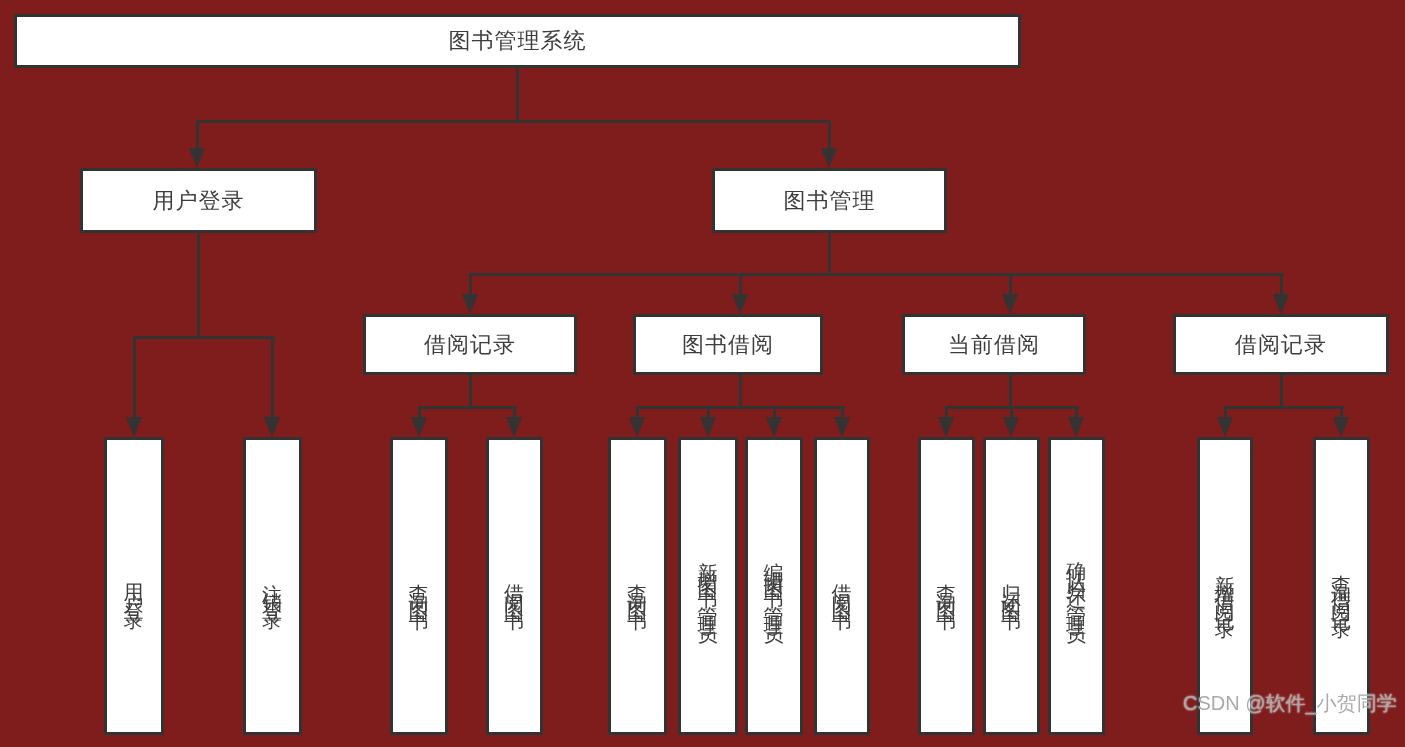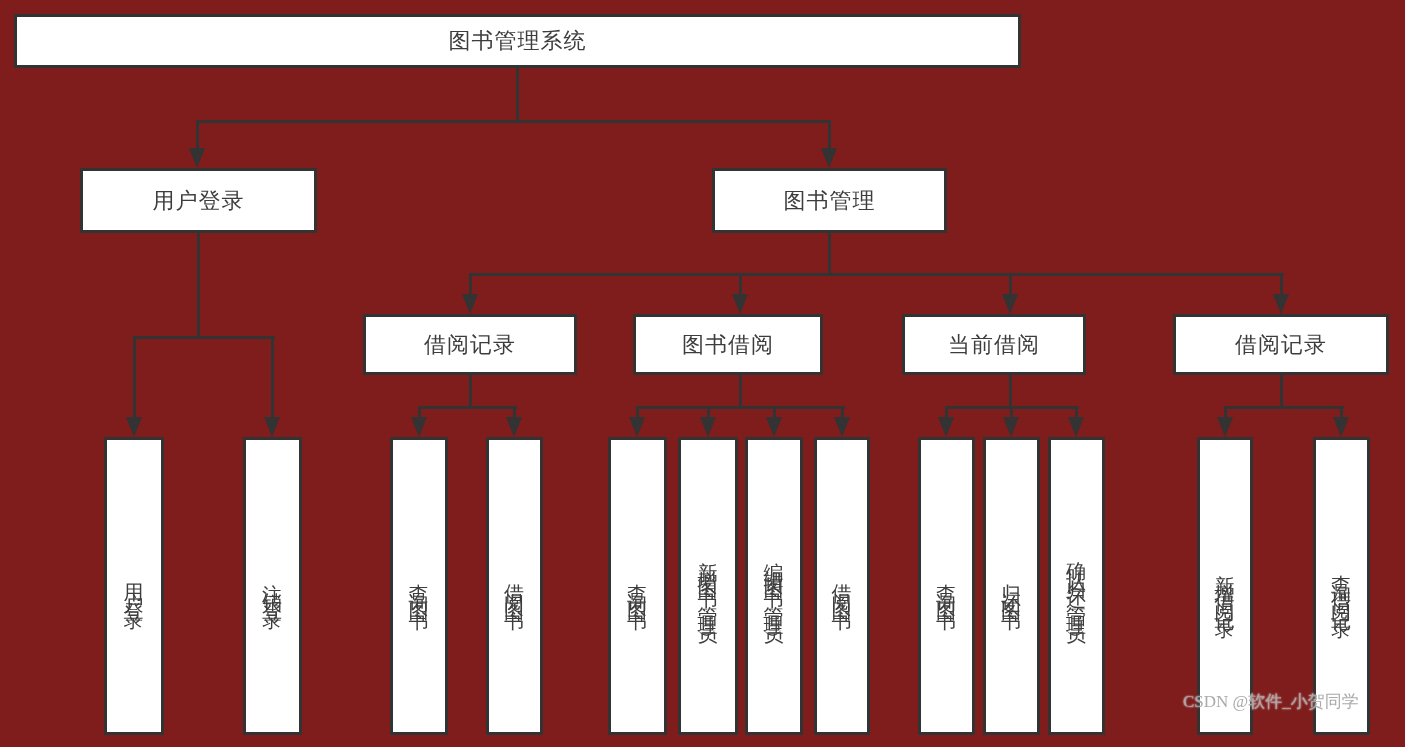--- a/index.html
+++ b/index.html
@@ -13,23 +13,23 @@
   .vbox { top:437px; height:298px; }
   .vbox span { writing-mode:vertical-rl; text-orientation:mixed; font-size:20px;
                letter-spacing:9px; line-height:1; color:#3d3d3d; }
 
   .vline { position:absolute; width:3px; background:#333333; z-index:1; }
   .hline { position:absolute; height:3px; background:#333333; z-index:1; }
   .arrow { position:absolute; width:0; height:0; z-index:1;
            border-left:8px solid transparent; border-right:8px solid transparent;
            border-top:20px solid #333333; }
 
-  .watermark { position:absolute; left:1183px; top:690px; font-size:17px;
+  .watermark { position:absolute; left:1183px; top:690px; font-size:20px;
                color:rgba(165,165,165,0.95); white-space:nowrap; z-index:5;
-               text-shadow:0 0 2px #ffffff;font-family:Liberation Serif, serif; }
+               text-shadow:0 0 2px #ffffff; }
 </style>
 </head>
 <body>
 
 <div class="canvas">
 
   <div class="box hbox" style="left:14px;top:14px;width:1007px;height:54px">
     <span>图书管理系统</span>
   </div>
 

